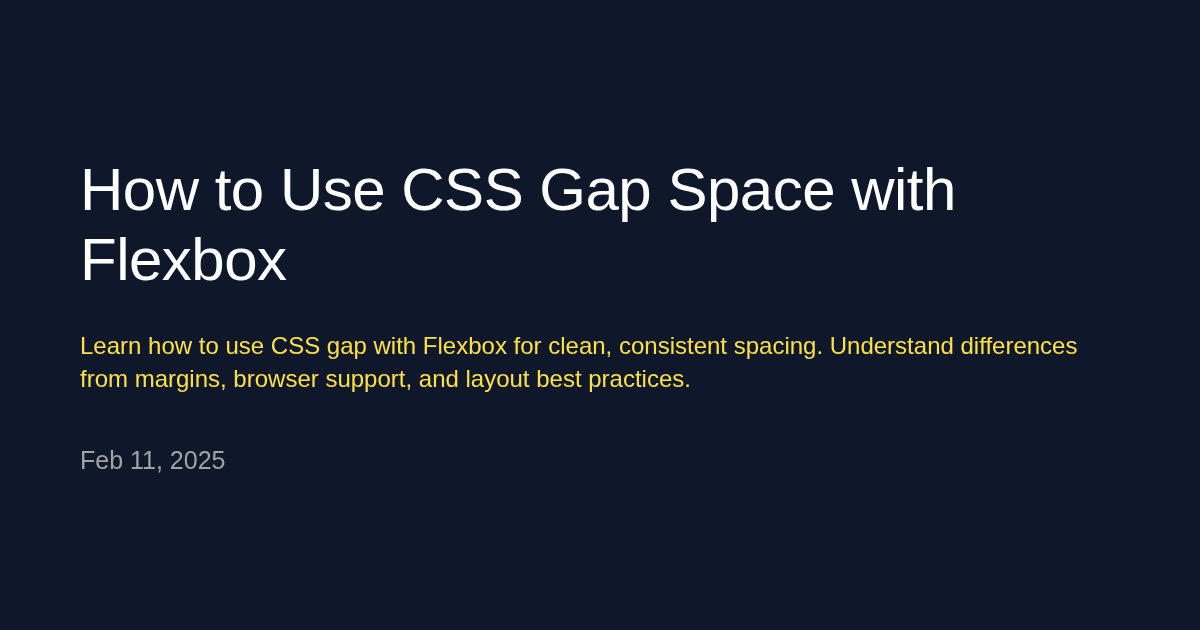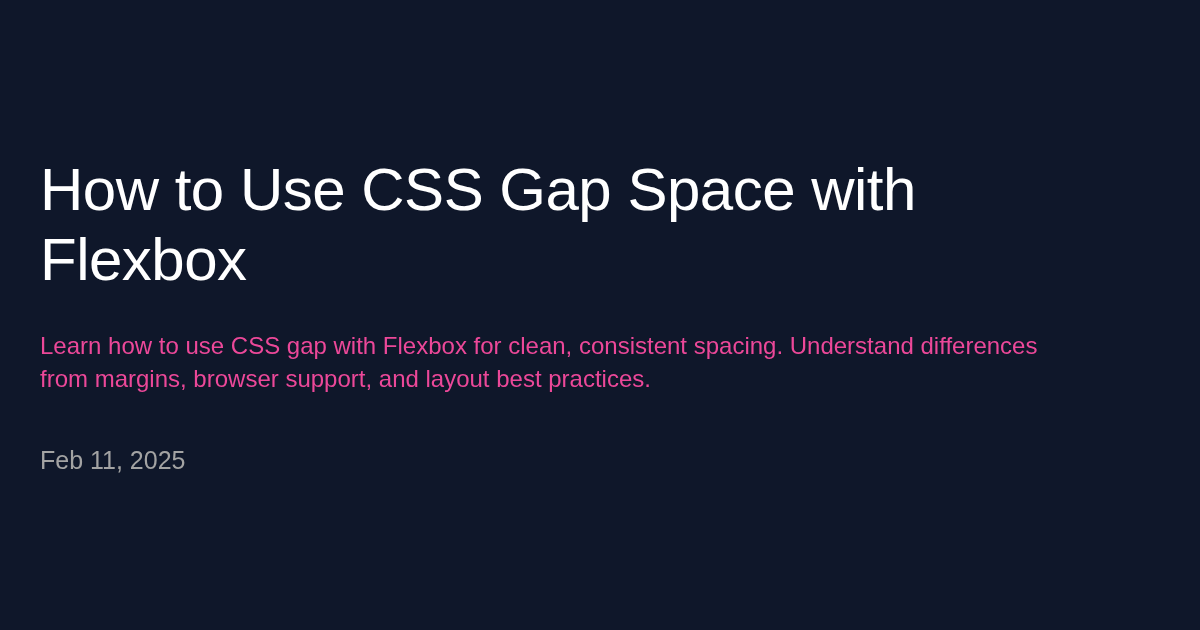--- a/index.html
+++ b/index.html
@@ -18,21 +18,21 @@
   }
 
   .og-card {
     width: 1200px;
     height: 630px;
     background: #0f172a;
     display: flex;
     flex-direction: column;
     justify-content: center;
     align-items: flex-start;
-    padding: 0 40px;
+    padding: 0 80px;
     position: relative;
   }
 
   .content {
     width: 1040px;
     max-width: 1040px;
     display: block;
   }
 
   .card-title {
@@ -43,21 +43,21 @@
     letter-spacing: -0.5px;
     margin: 0 0 34px 0;
     max-width: 980px;
     word-wrap: break-word;
   }
 
   .card-subtitle {
     font-size: 24px;
     line-height: 33px;
     font-weight: 400;
-    color: #ec4899;
+    color: #fde047;
     letter-spacing: 0px;
     margin: 0 0 50px 0;
     max-width: 1030px;
   }
 
   .card-date {
     font-size: 25px;
     line-height: 30px;
     font-weight: 400;
     color: #a3a3a3;

